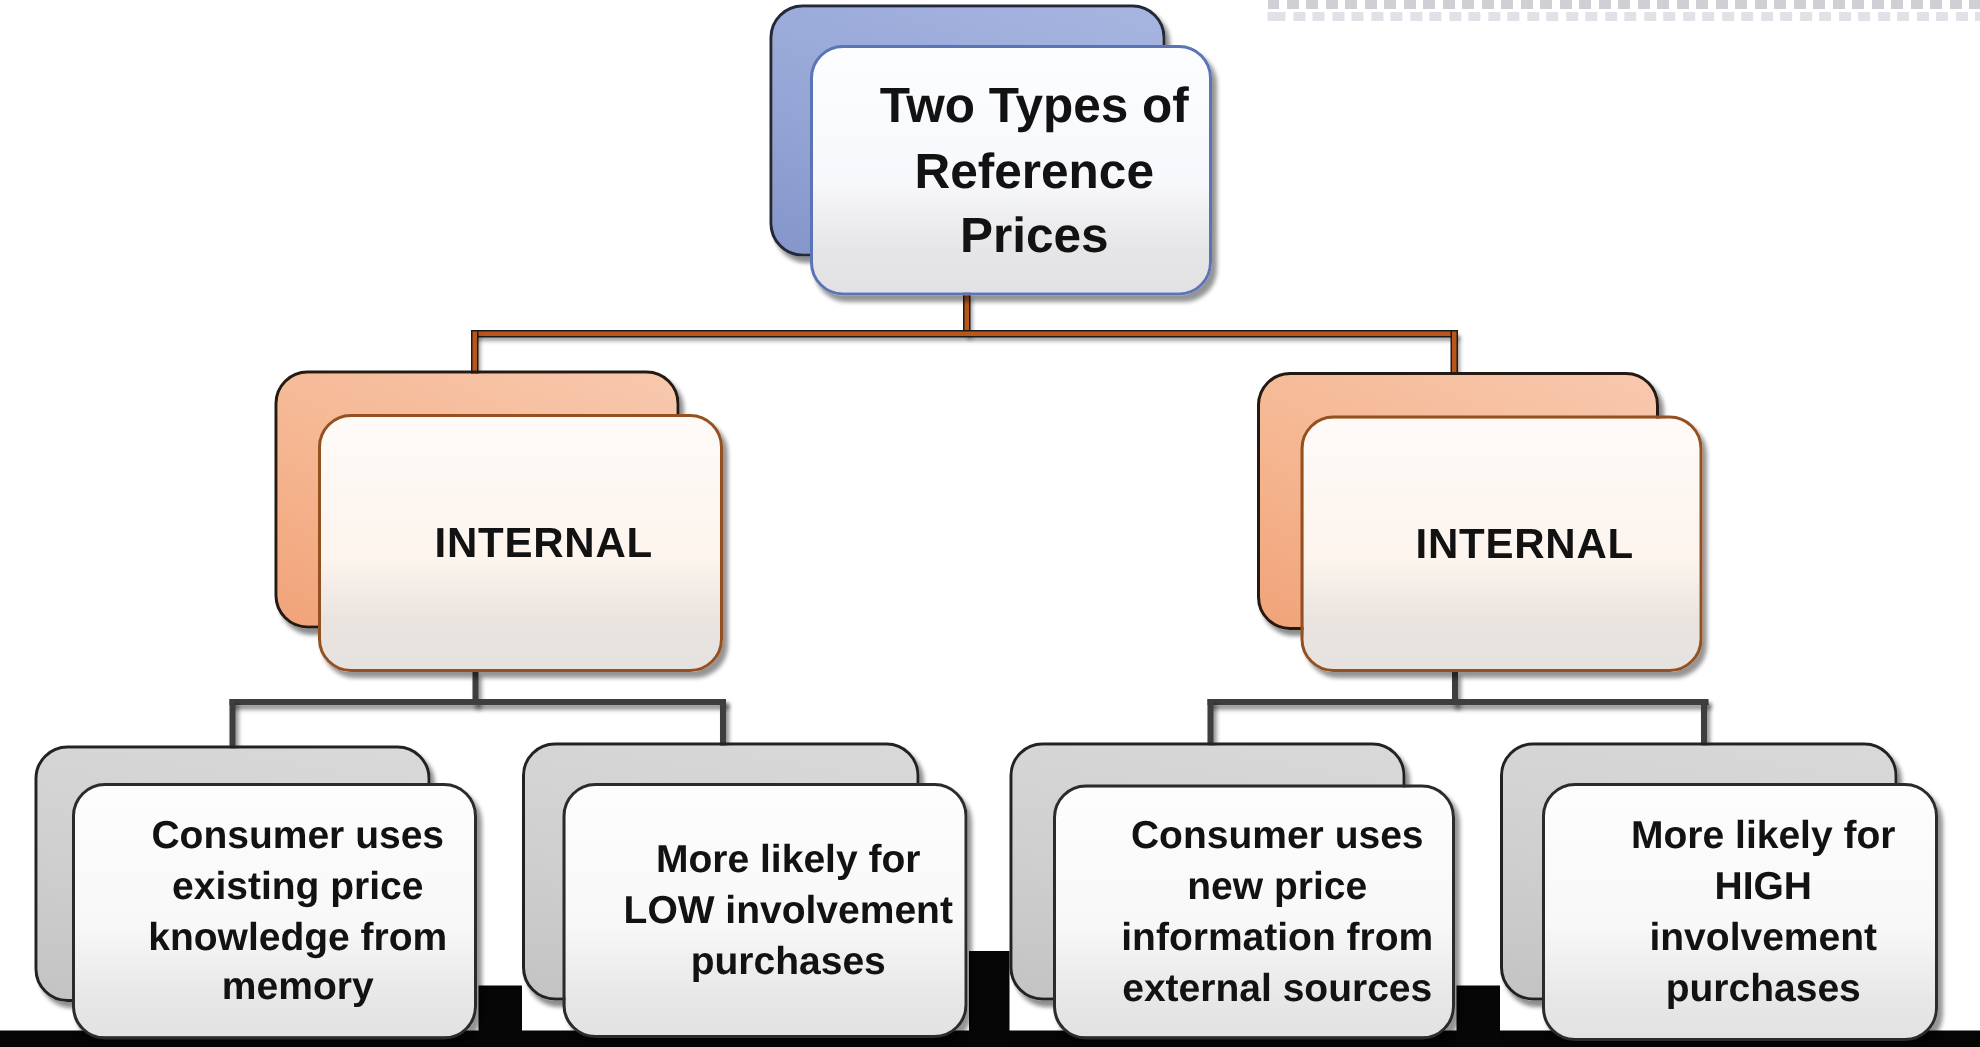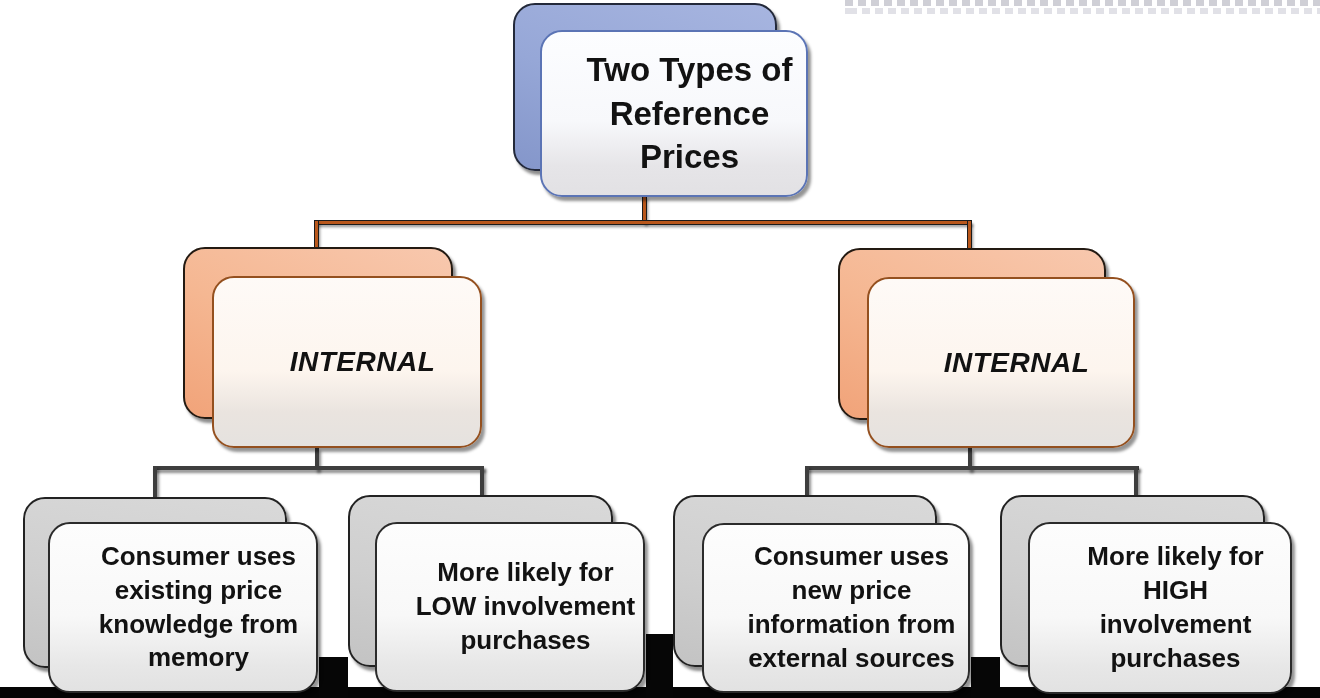--- a/index.html
+++ b/index.html
@@ -24,21 +24,21 @@
   .front-root{left:540px;top:30px;width:268px;height:167px;
     background:linear-gradient(180deg,#fcfdff 0%,#f7f8fb 55%,#e6e5e8 82%,#e2e1e4 100%);
     border:2px solid #5b74b5;}
   .front-root span{font-size:33px;line-height:1.32;}
   .back-salmon-i{left:183px;top:247px;width:270px;height:172px;
     background:linear-gradient(205deg,#f8c8ae 0%,#f5b792 55%,#f1a379 100%);border-color:#231a12;}
   .back-salmon-e{left:838px;top:248px;width:268px;height:172px;
     background:linear-gradient(205deg,#f8c8ae 0%,#f5b792 55%,#f1a379 100%);border-color:#231a12;}
   .front-cream{
     background:linear-gradient(180deg,#fefaf7 0%,#fdf5ee 55%,#eae4df 80%,#e5e2df 100%);
-    border:2px solid #94501f;font-style:italic;}
+    border:2px solid #94501f;}
   .front-cream-i{left:212px;top:276px;width:270px;height:172px;}
   .front-cream-e{left:867px;top:277px;width:268px;height:171px;}
   .front-cream span{font-size:28px;letter-spacing:0.5px;}
 
   
   .back-gray{background:linear-gradient(190deg,#d9d9d9 0%,#cfcfcf 55%,#c3c3c3 100%);border-color:#222;}
   .front-leaf{
     background:linear-gradient(180deg,#fdfdfd 0%,#f8f8f8 55%,#e7e7e7 85%,#e2e2e2 100%);
     border:2px solid #2b2b2b;}
   .front-leaf span{font-size:26px;line-height:1.3;}

